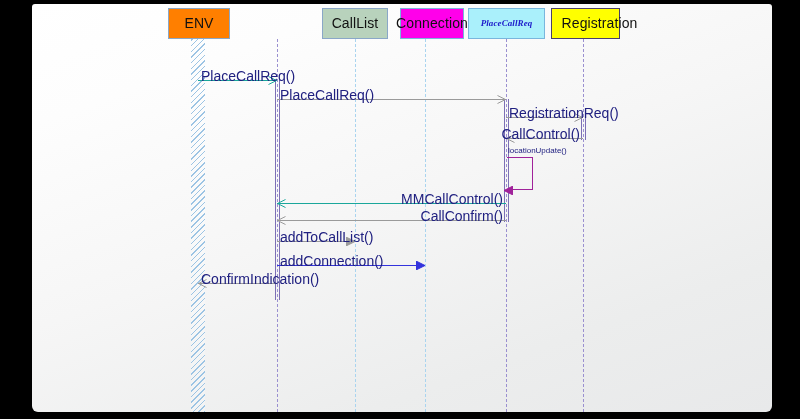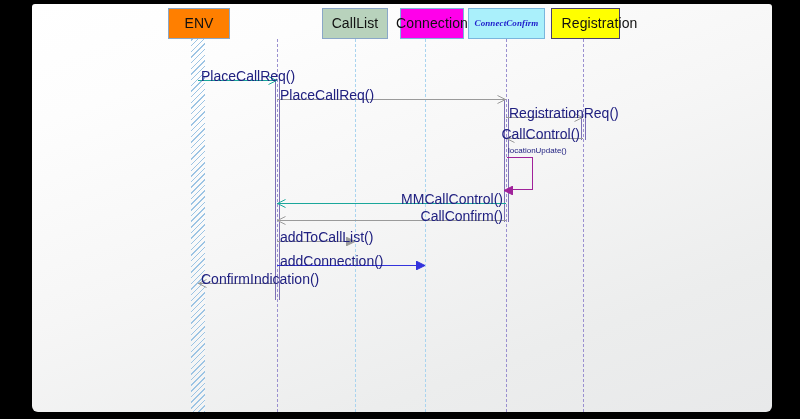--- a/index.html
+++ b/index.html
@@ -130,21 +130,21 @@
         <div class="lifeline" style="border-left-color: rgb(169, 212, 239); left: 323px; top: 35px; height: 373px;"></div>
         <div class="lifebox" style="left: 290px; top: 4px; width: 66px; height: 31px; background: rgb(184, 210, 188); border-color: rgb(138, 167, 200); text-align: right;">
           <span>CallList</span>
         </div>
         <div class="lifeline" style="border-left-color: rgb(169, 212, 239); left: 393px; top: 35px; height: 373px;"></div>
         <div class="lifebox" style="left: 368px; top: 4px; width: 64px; height: 31px; background: rgb(255, 0, 234); border-color: rgb(121, 182, 221);">
           <span>Connection</span>
         </div>
         <div class="lifeline" style="border-left-color: rgb(154, 143, 208); left: 474px; top: 35px; height: 373px;"></div>
         <div class="lifebox abstract" style="left: 436px; top: 4px; width: 77px; height: 31px; background: rgb(170, 240, 251); border-color: rgb(121, 182, 221);">
-          <span>ConnectConfirm</span>
+          <span>PlaceCallReq</span>
         </div>
         <div class="lifeline" style="border-left-color: rgb(154, 143, 208); left: 551px; top: 35px; height: 373px;"></div>
         <div class="lifebox dark-border" style="left: 519px; top: 4px; width: 69px; height: 31px; background: rgb(255, 255, 0); border-color: rgb(74, 63, 107); padding-left: 28px;">
           <span>Registration</span>
         </div>
         <div class="activation" style="left: 243px; top: 76px; width: 5px; height: 220px;"></div>
         <div class="activation" style="left: 472px; top: 95px; width: 5px; height: 123px;"></div>
         <div class="activation" style="left: 549px; top: 113px; width: 5px; height: 23px;"></div>
         <div class="msg open" style="left: 166px; top: 76px; width: 79px; color: rgb(26, 167, 155);">
           <div class="line" style="width: 79px;"></div>

